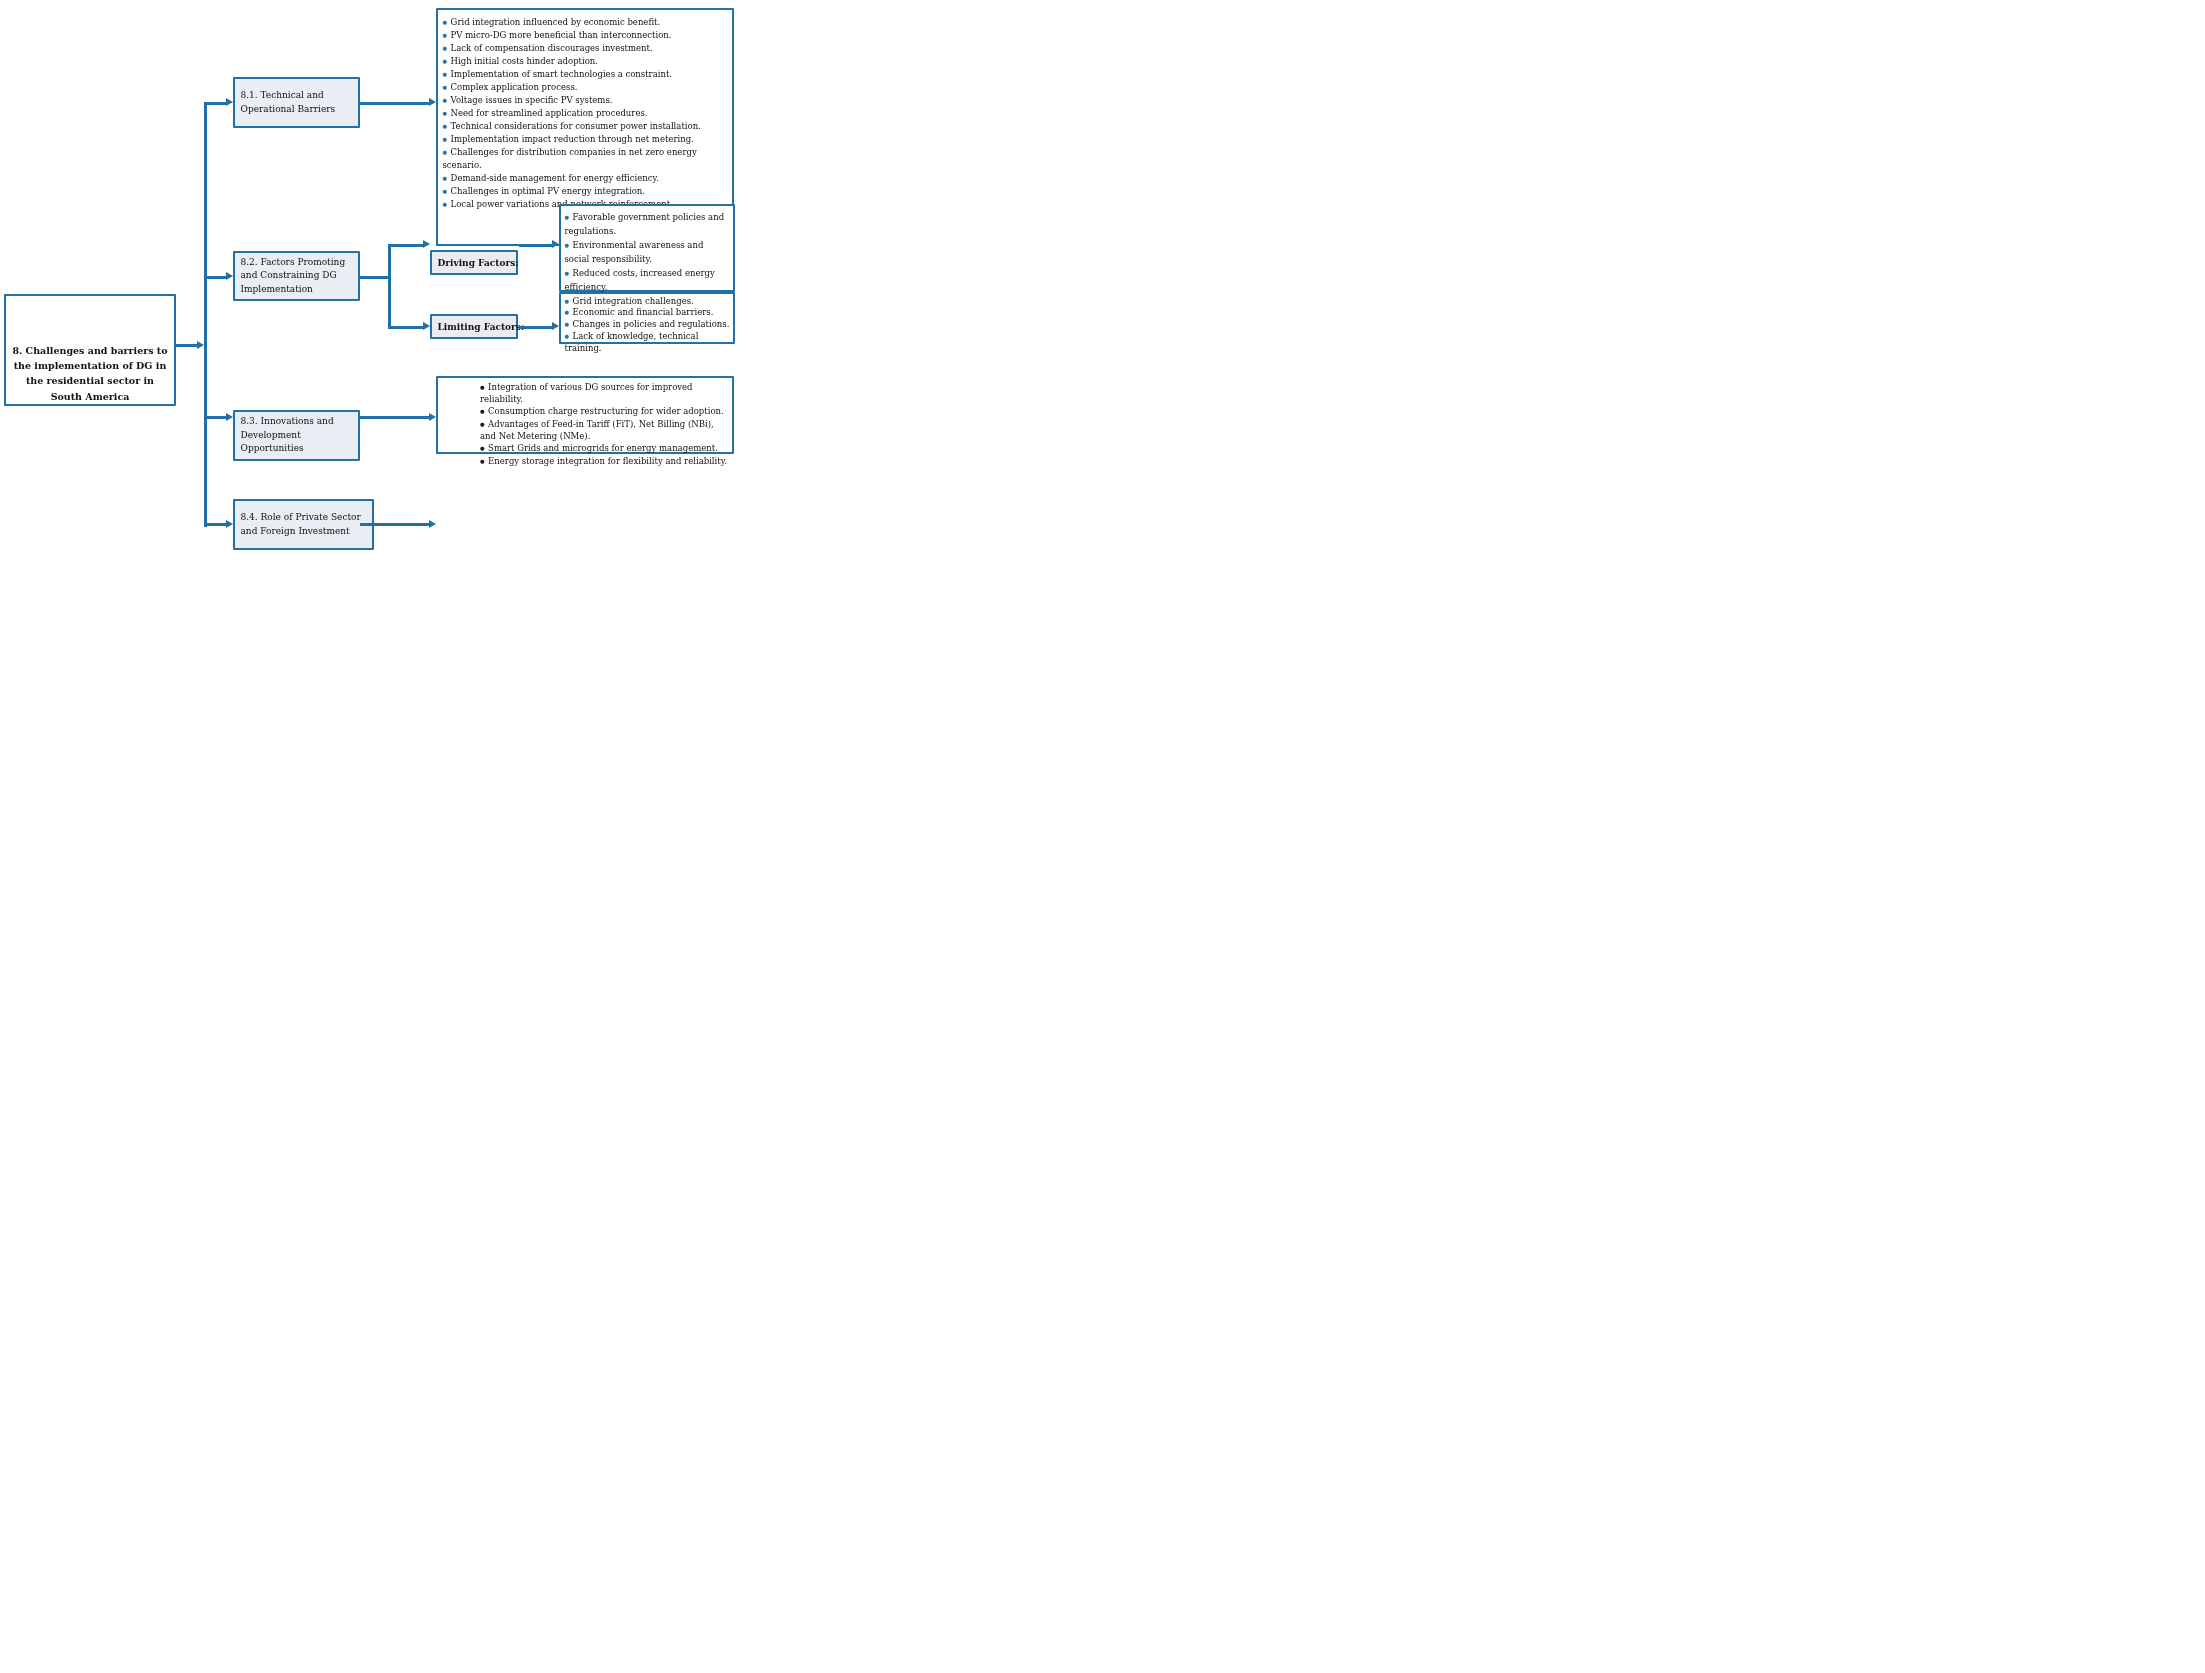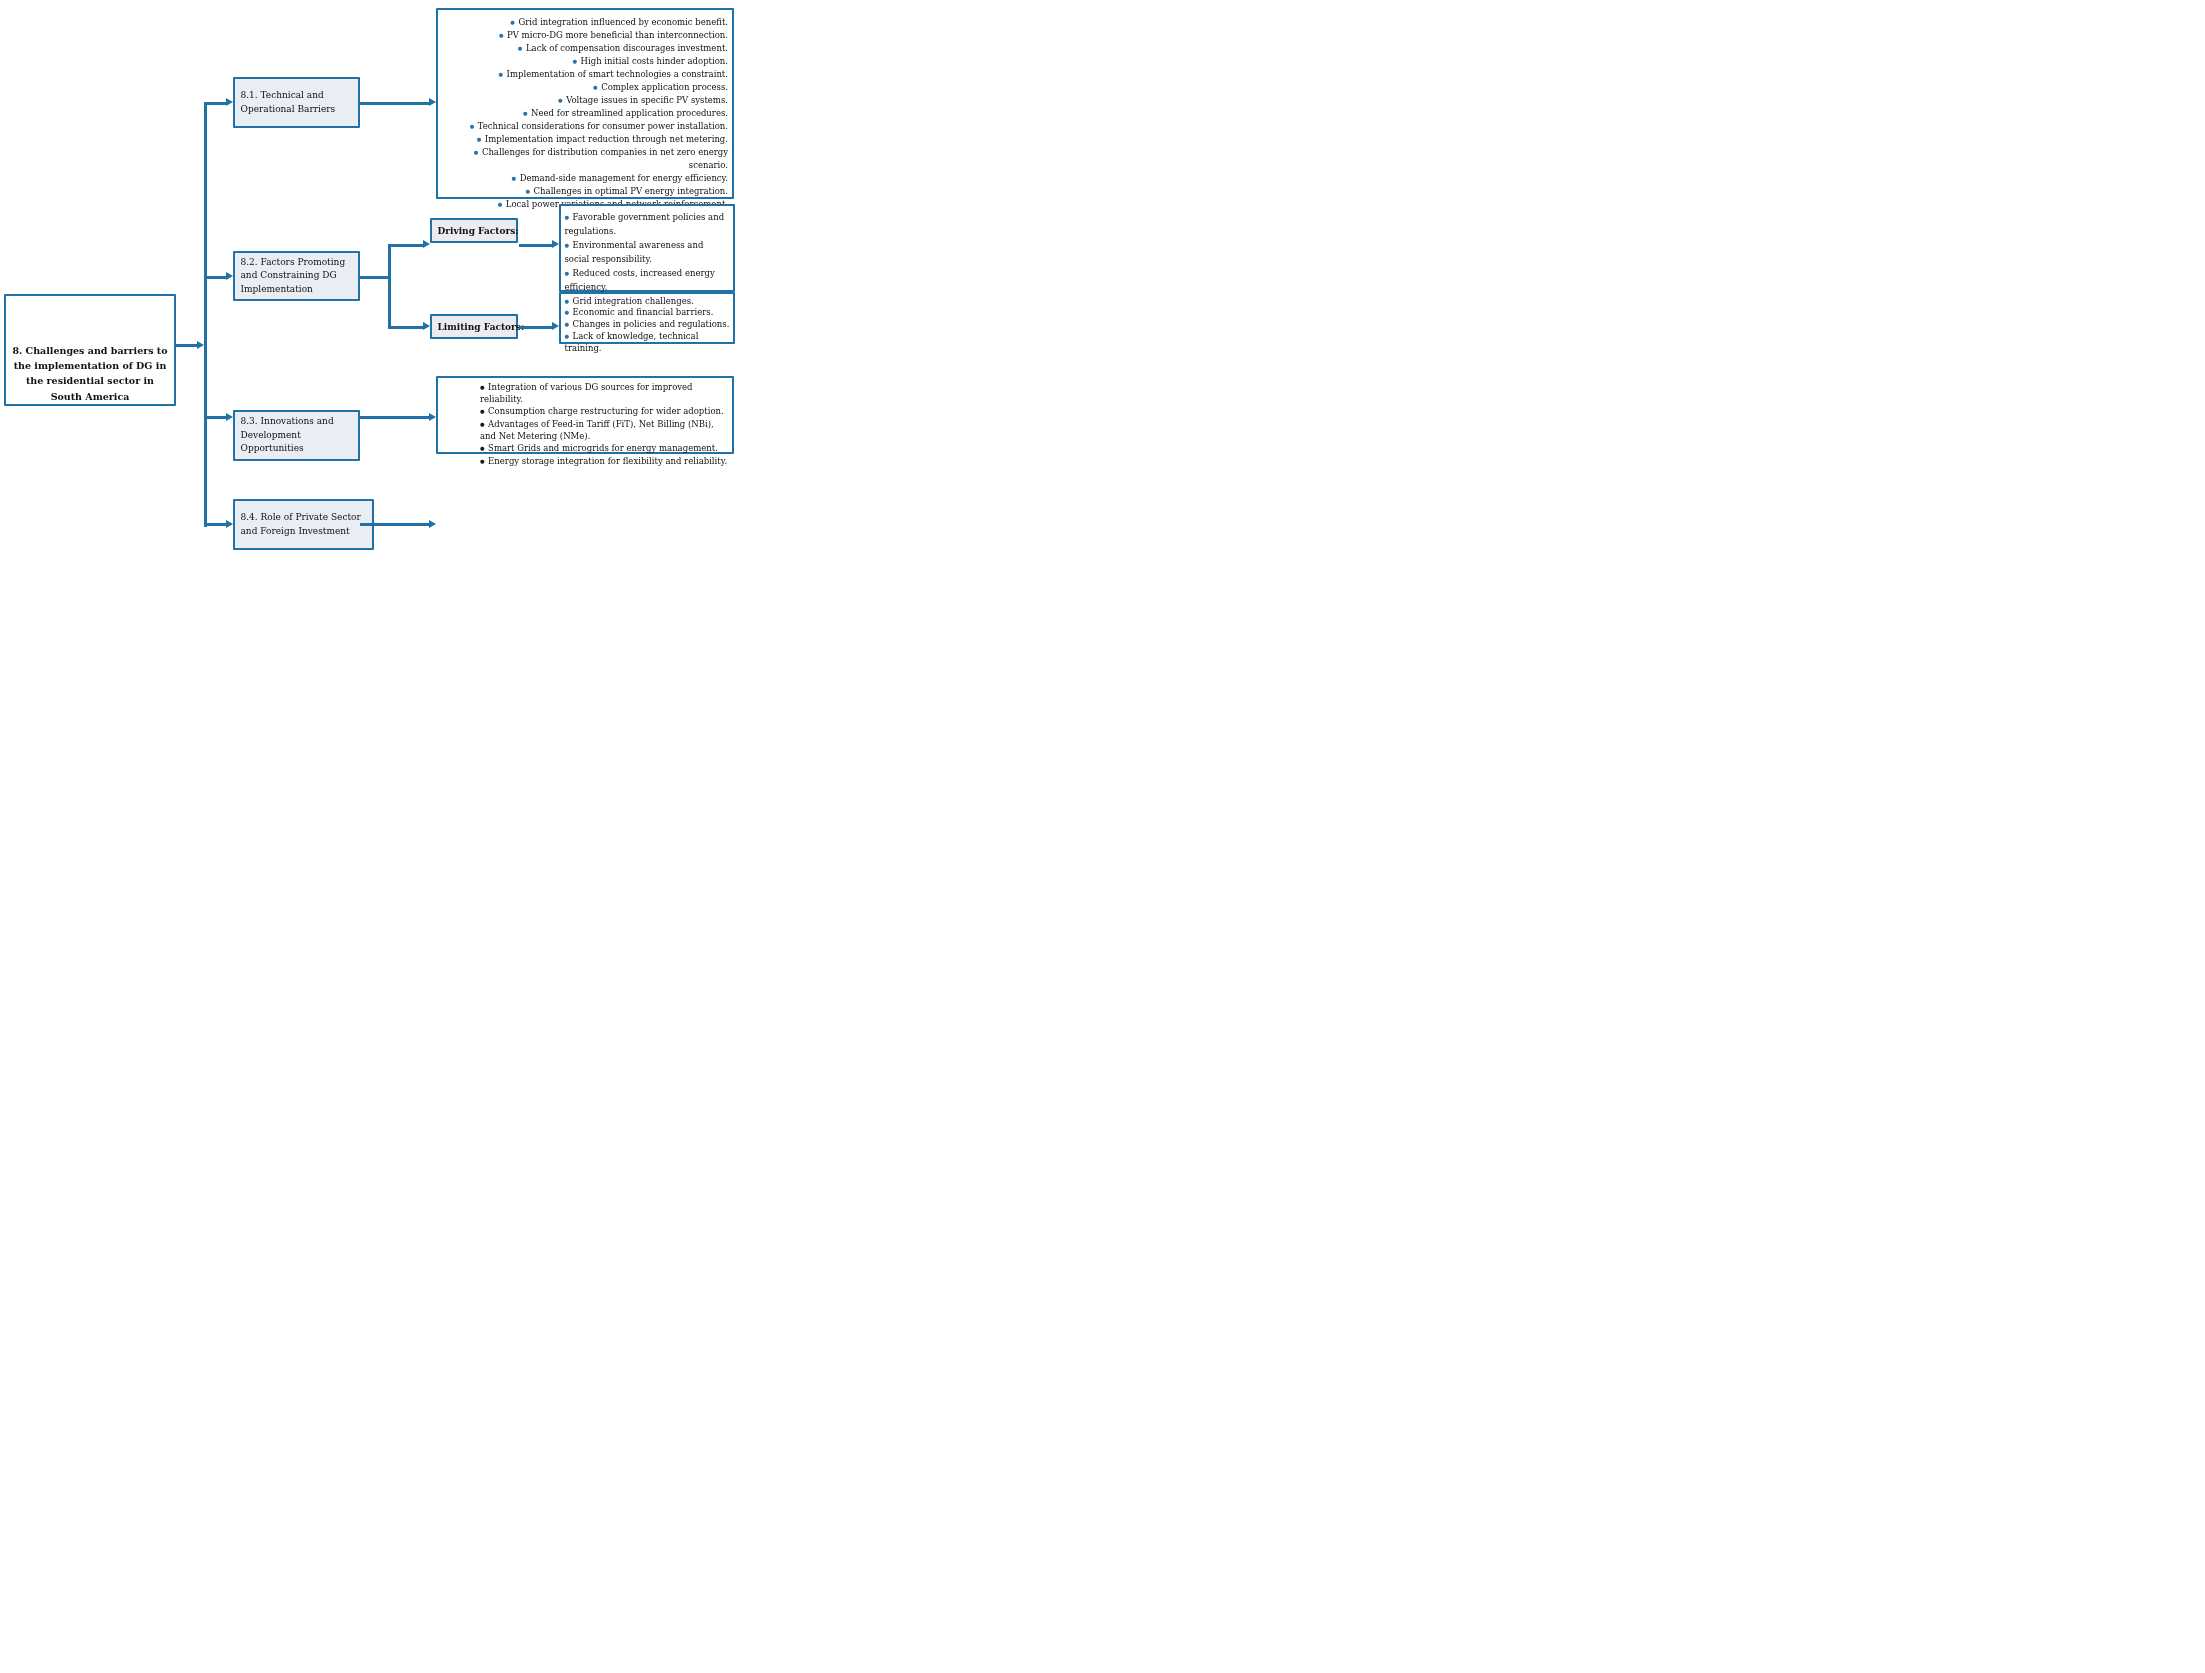--- a/index.html
+++ b/index.html
@@ -72,21 +72,21 @@
   </div>
   <div class="box node-box" style="left:233px;top:410px;width:127px;height:51px;">
     <span>8.3. Innovations and Development Opportunities</span>
   </div>
   <div class="box node-box" style="left:233px;top:499px;width:141px;height:51px;">
     <span>8.4. Role of Private Sector and Foreign Investment</span>
   </div>
 
   <div class="hline" style="left:360px;top:102px;width:69px;"></div>
   <div class="arrow" style="left:429px;top:98px;"></div>
-  <div class="box" style="left:436px;top:8px;width:298px;height:191px;text-align:right;">
+  <div class="box" style="left:436px;top:8px;width:298px;height:238px;">
     <ul class="blist list-81">
       <li>Grid integration influenced by economic benefit.</li>
       <li>PV micro-DG more beneficial than interconnection.</li>
       <li>Lack of compensation discourages investment.</li>
       <li>High initial costs hinder adoption.</li>
       <li>Implementation of smart technologies a constraint.</li>
       <li>Complex application process.</li>
       <li>Voltage issues in specific PV systems.</li>
       <li>Need for streamlined application procedures.</li>
       <li>Technical considerations for consumer power installation.</li>
@@ -98,21 +98,21 @@
     </ul>
   </div>
 
   <div class="hline" style="left:360px;top:276px;width:31px;"></div>
   <div class="vline" style="left:388px;top:244px;height:84px;"></div>
   <div class="hline" style="left:388px;top:244px;width:35px;"></div>
   <div class="arrow" style="left:423px;top:240px;"></div>
   <div class="hline" style="left:388px;top:326px;width:35px;"></div>
   <div class="arrow" style="left:423px;top:322px;"></div>
 
-  <div class="box factor-box" style="left:430px;top:218px;width:88px;height:25px;">
+  <div class="box factor-box" style="left:430px;top:250px;width:88px;height:25px;">
     <span>Driving Factors:</span>
   </div>
   <div class="box factor-box" style="left:430px;top:314px;width:88px;height:25px;">
     <span>Limiting Factors:</span>
   </div>
 
   <div class="hline" style="left:519px;top:244px;width:33px;"></div>
   <div class="arrow" style="left:552px;top:240px;"></div>
   <div class="box" style="left:559px;top:204px;width:176px;height:88px;">
     <ul class="blist list-drv">

